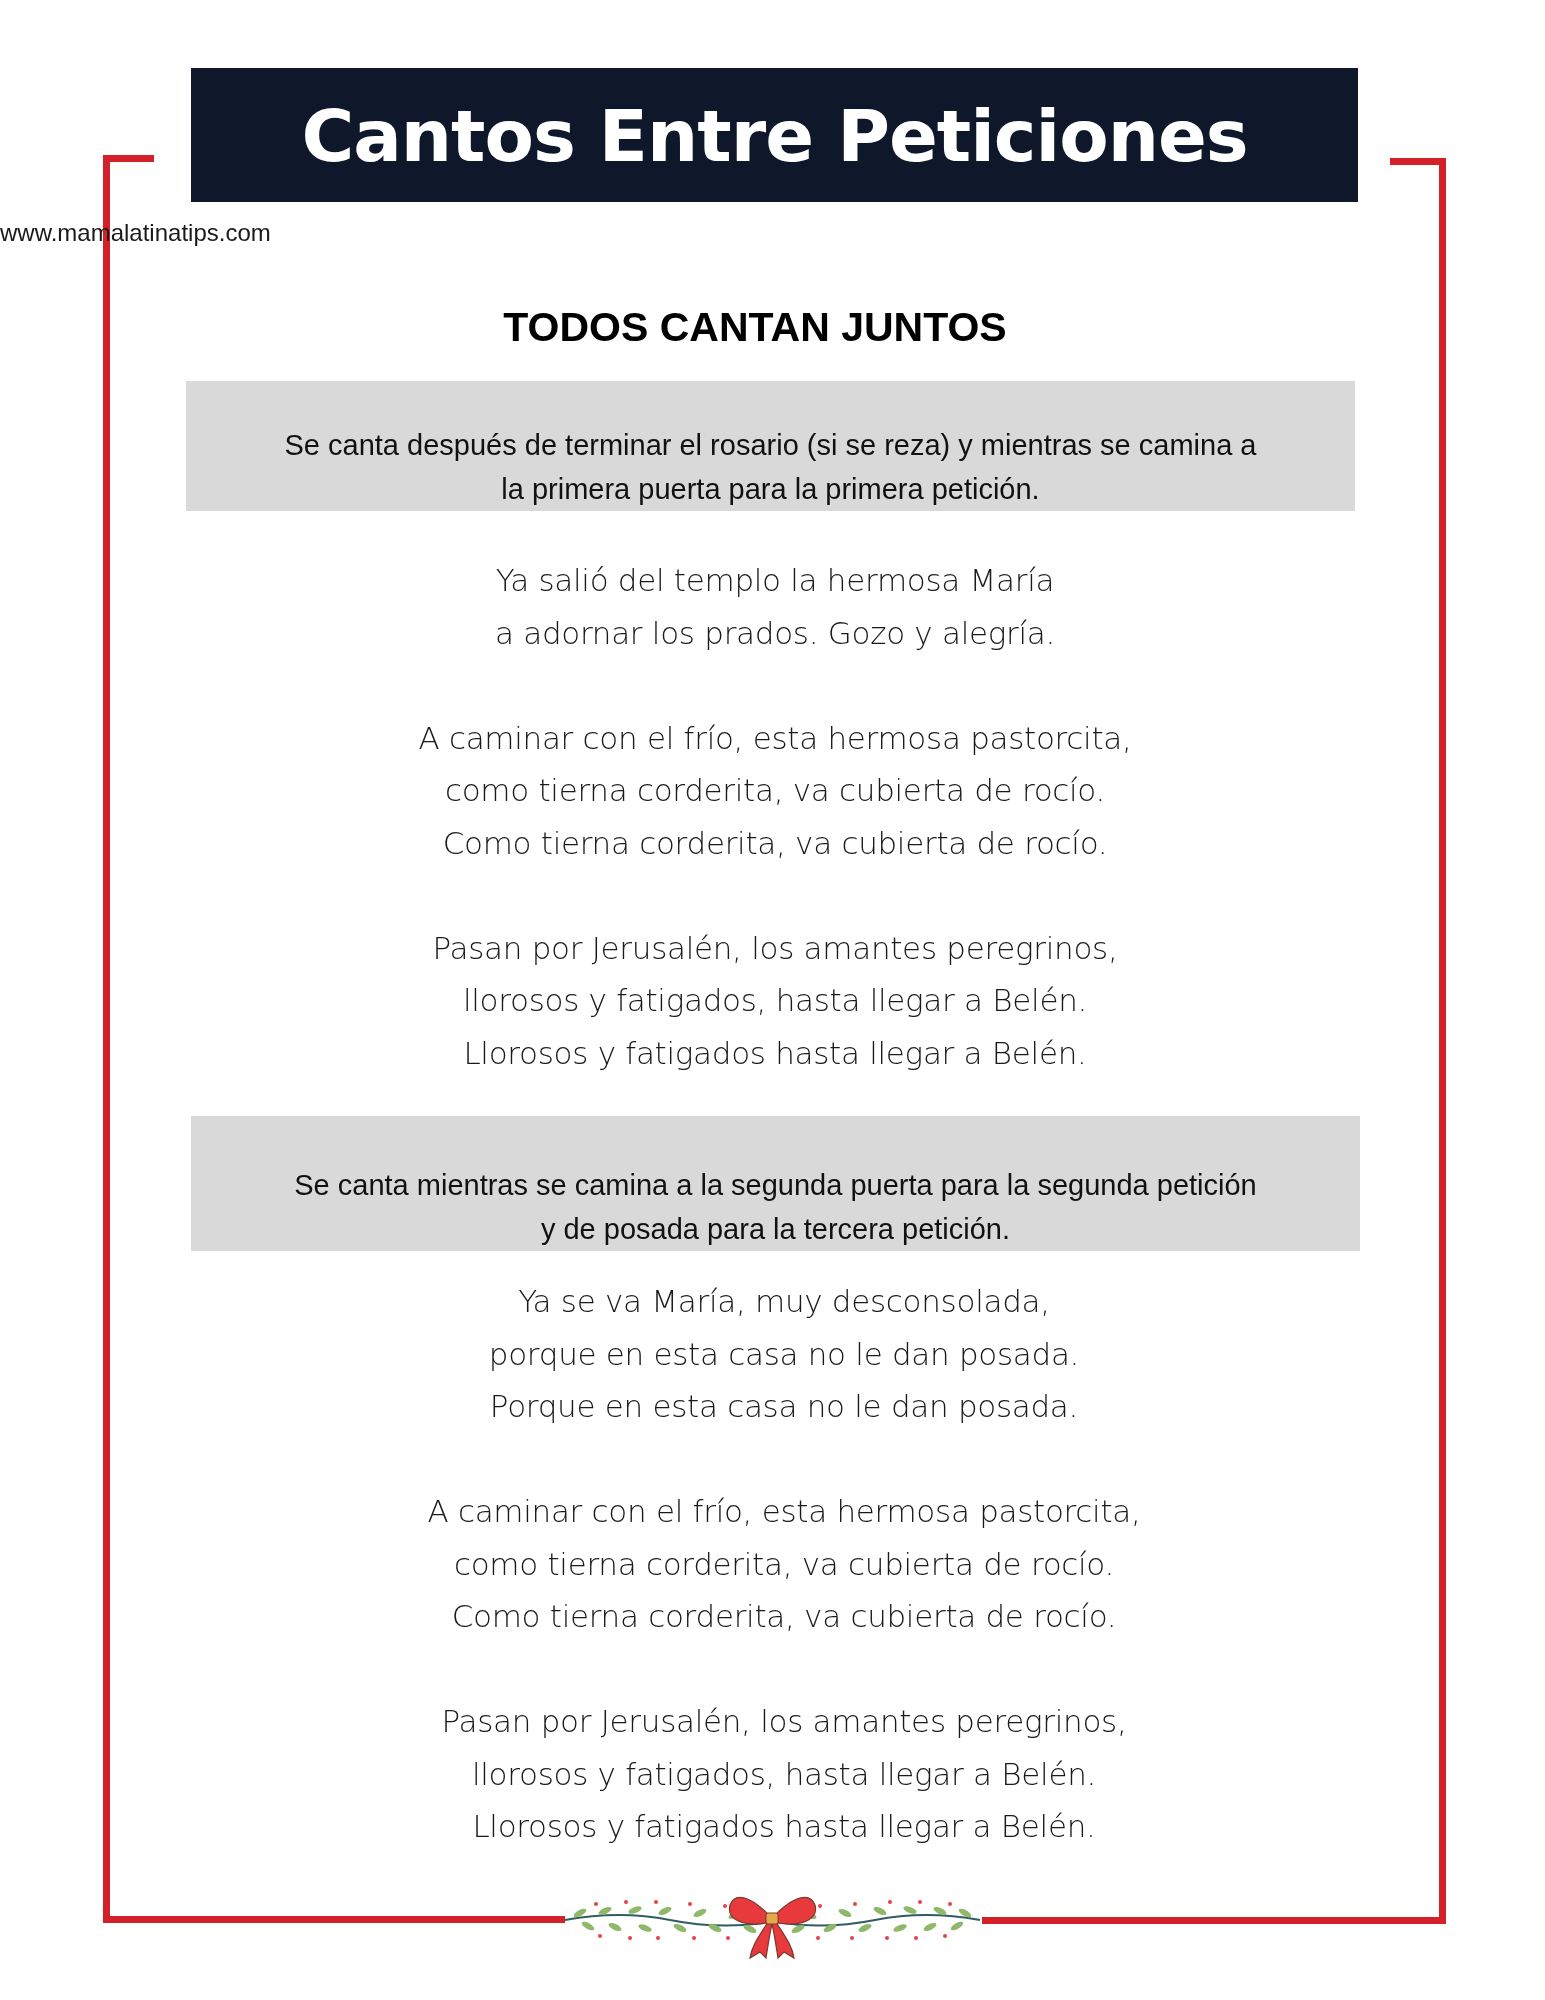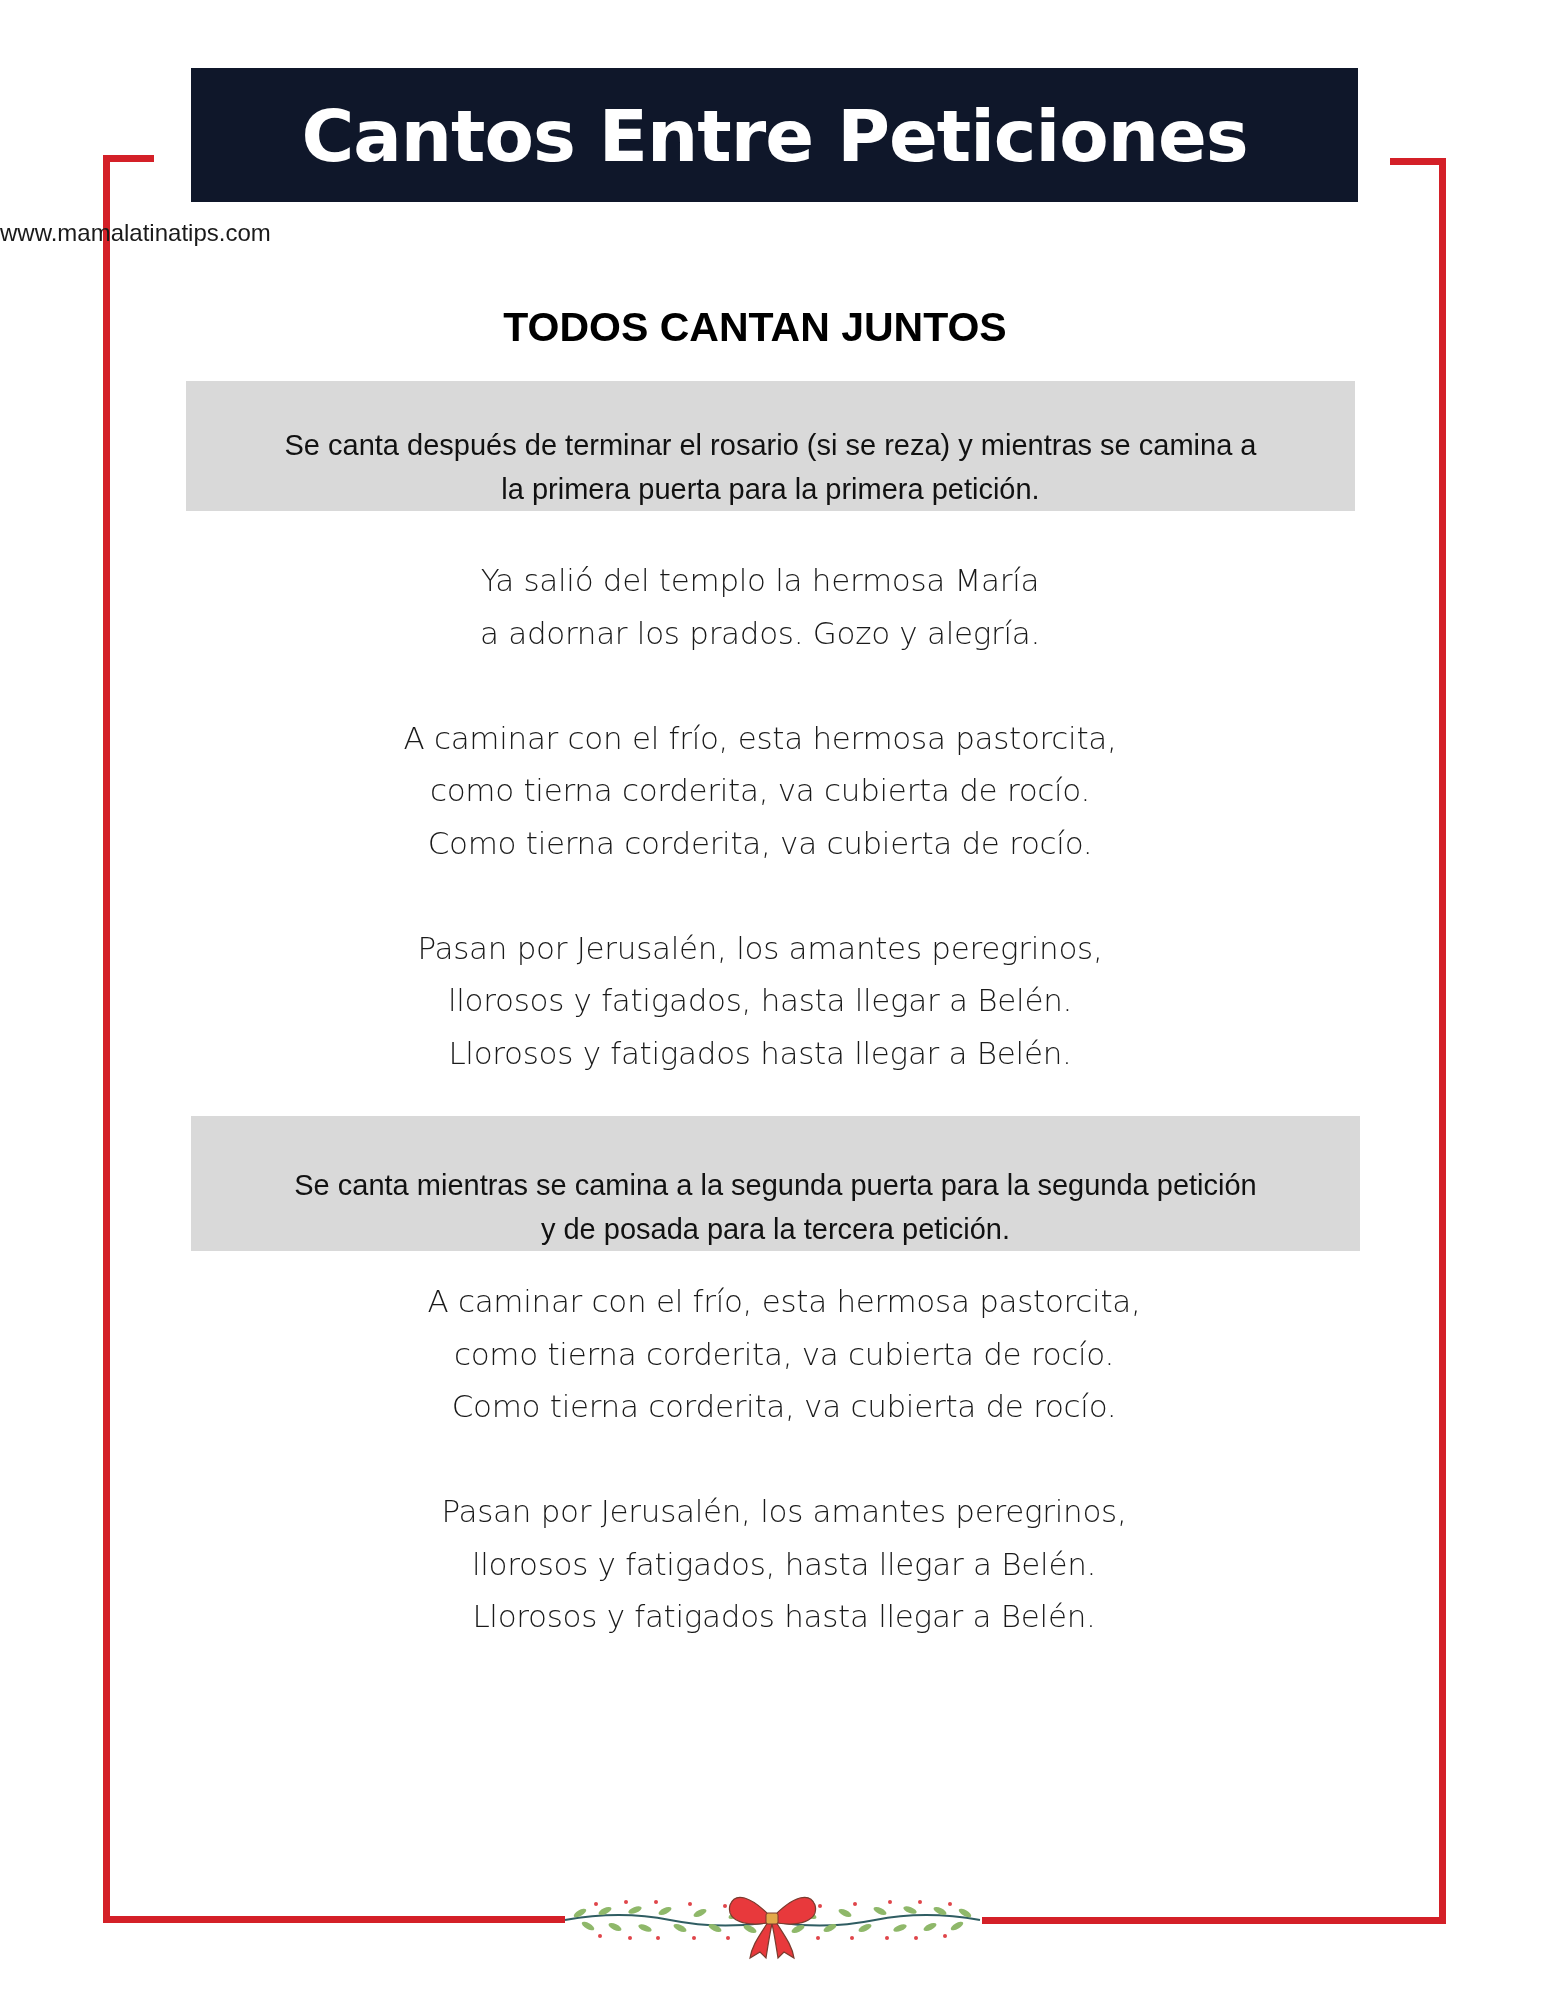--- a/index.html
+++ b/index.html
@@ -83,21 +83,21 @@
       font-size: 29px;
       line-height: 44px;
       color: #111111;
     }
     .note-box-1 { left: 186px; top: 381px; width: 1169px; height: 130px; }
     .note-box-2 { left: 191px; top: 1116px; width: 1169px; height: 135px; }
     .note-box .note-line { display: block; white-space: nowrap; }
 
     .lyrics {
       position: absolute;
-      left: 0;
+      left: 15px;
       width: 1520px;
       text-align: center;
       font-family: "DejaVu Sans", sans-serif;
       font-weight: 300;
       font-size: 31px;
       line-height: 52.5px;
       color: #1a1a1a;
       letter-spacing: -0.3px;
     }
     .lyrics-1 { top: 554px; }
@@ -158,20 +158,25 @@
 </div>
 
 <div class="note-box note-box-2">
   <div>
     <span class="note-line">Se canta mientras se camina a la segunda puerta para la segunda petición</span>
     <span class="note-line">y de posada para la tercera petición.</span>
   </div>
 </div>
 
 <div class="lyrics lyrics-2">
+  <div class="stanza">
+    <span class="lyric-line">Ya se va María, muy desconsolada,</span>
+    <span class="lyric-line">porque en esta casa no le dan posada.</span>
+    <span class="lyric-line">Porque en esta casa no le dan posada.</span>
+  </div>
   <div class="stanza">
     <span class="lyric-line">A caminar con el frío, esta hermosa pastorcita,</span>
     <span class="lyric-line">como tierna corderita, va cubierta de rocío.</span>
     <span class="lyric-line">Como tierna corderita, va cubierta de rocío.</span>
   </div>
   <div class="stanza">
     <span class="lyric-line">Pasan por Jerusalén, los amantes peregrinos,</span>
     <span class="lyric-line">llorosos y fatigados, hasta llegar a Belén.</span>
     <span class="lyric-line">Llorosos y fatigados hasta llegar a Belén.</span>
   </div>

